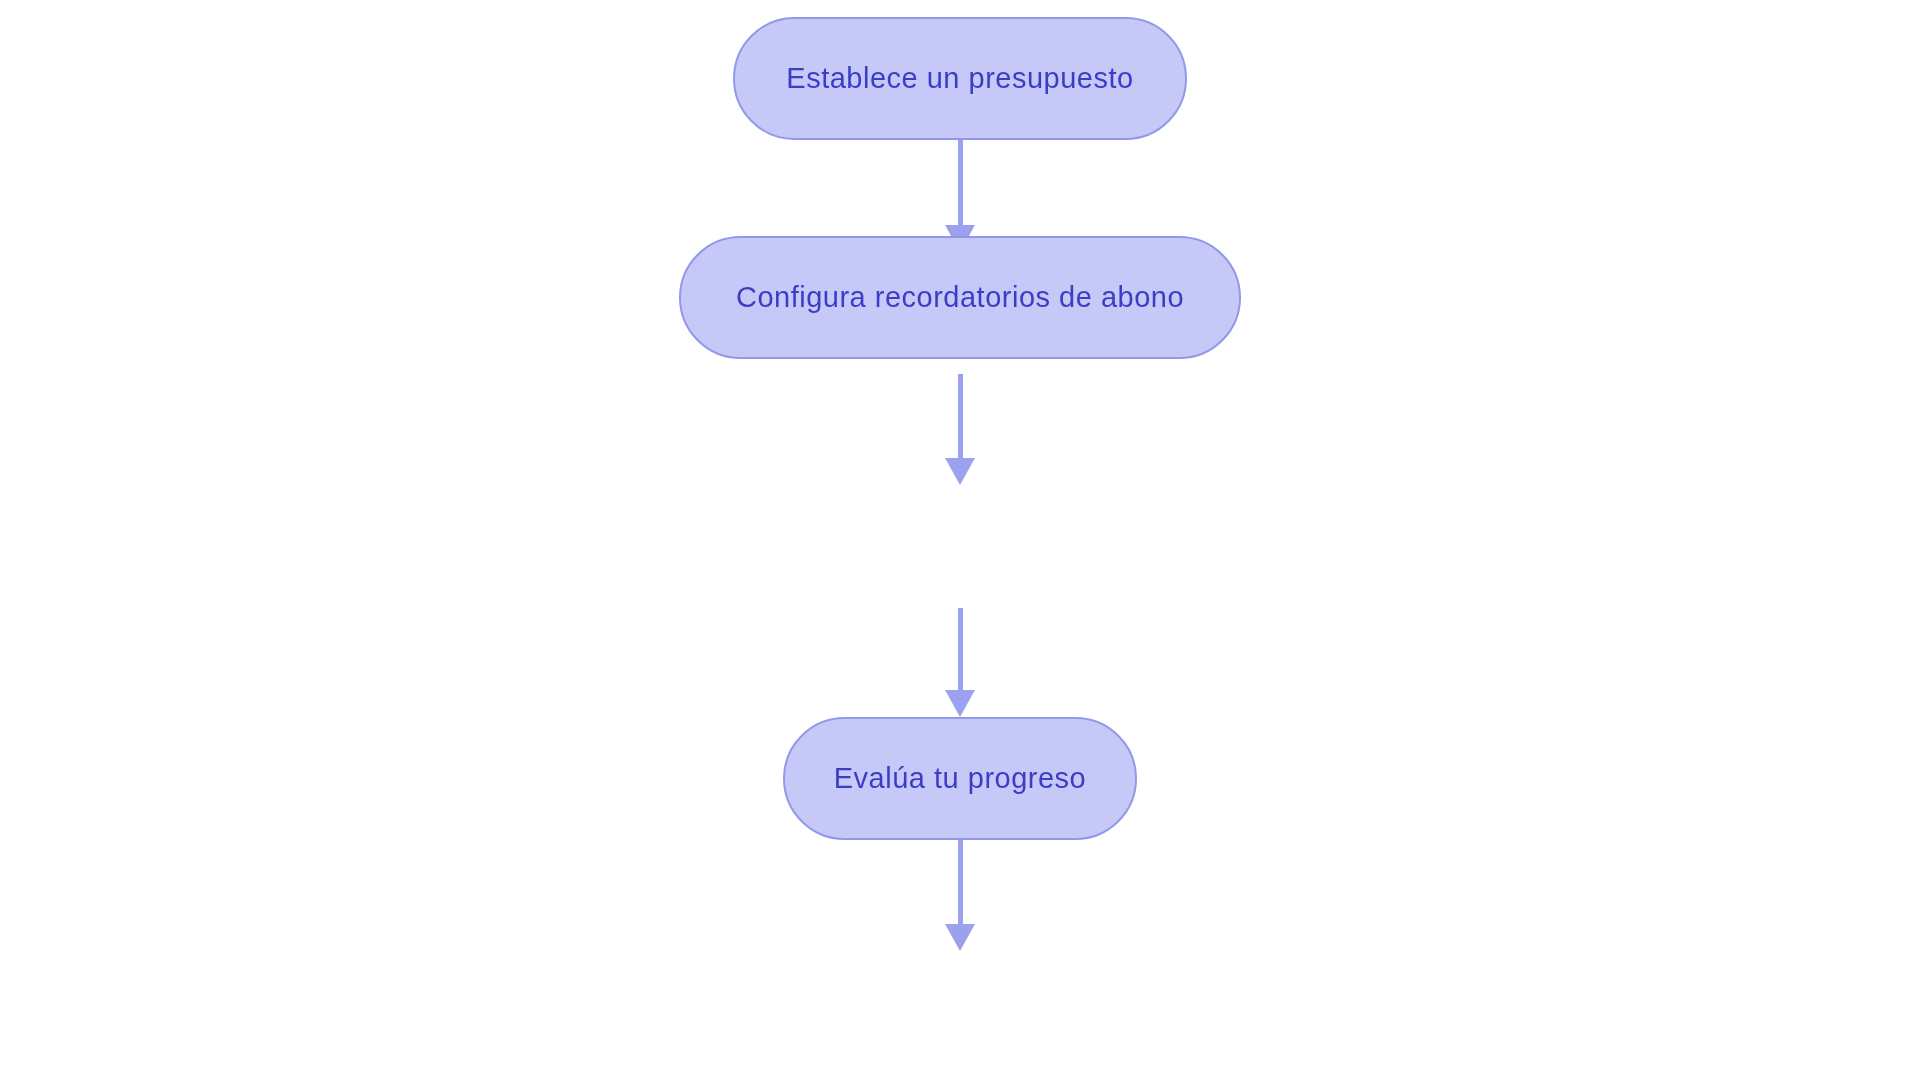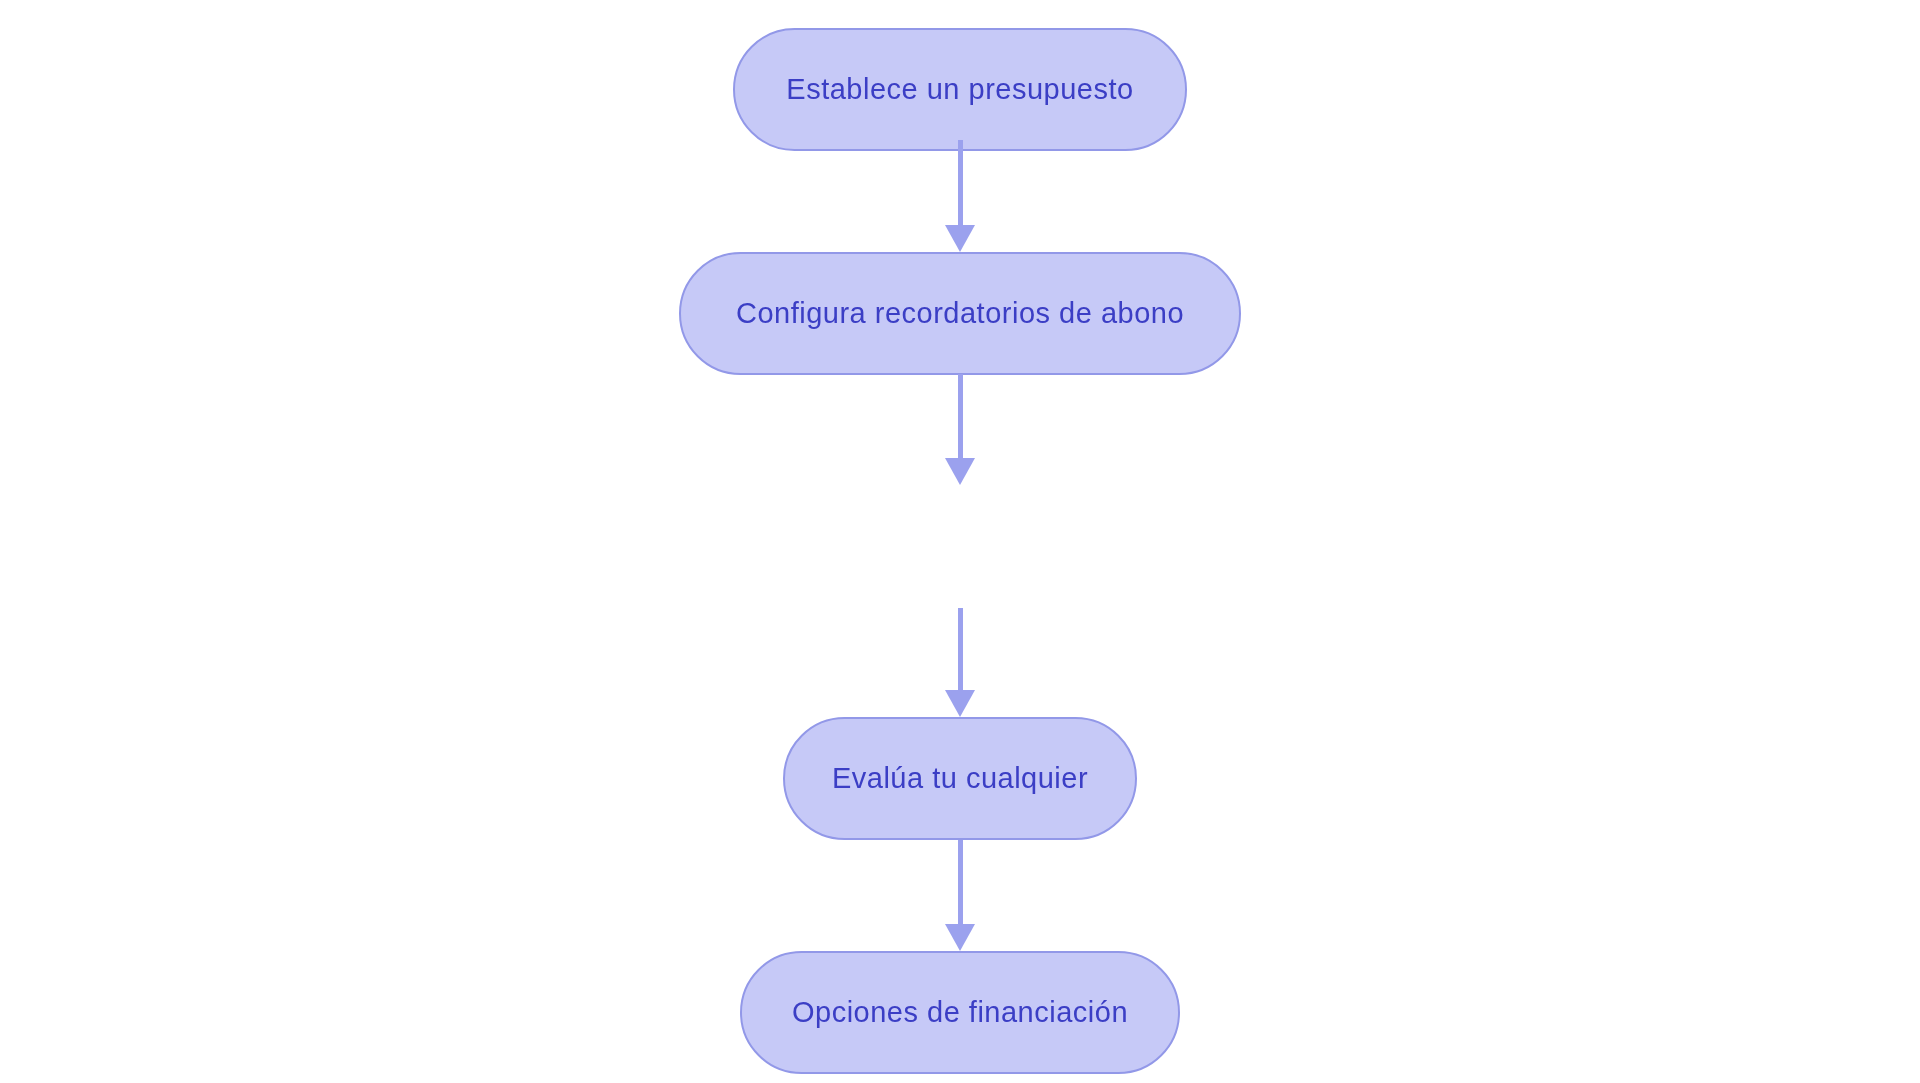--- a/index.html
+++ b/index.html
@@ -29,22 +29,22 @@
     box-sizing: border-box;
     display: flex;
     align-items: center;
     justify-content: center;
     color: var(--node-text, #3b3ec5);
     font-size: 29px;
     letter-spacing: 0.5px;
     white-space: nowrap;
     text-align: center;
   }
-  .node-1 { top: 28px;  width: 454px; }
-  .node-2 { top: 252px; width: 562px; }
+  .node-1 { top: 17px;  width: 454px; }
+  .node-2 { top: 236px; width: 562px; }
   .node-3 { top: 485px; width: 578px; }
   .node-4 { top: 717px; width: 354px; }
   .node-5 { top: 951px; width: 440px; }
 
   .arrow {
     position: absolute;
     left: 50%;
     transform: translateX(-50%);
     width: 30px;
     display: flex;
@@ -92,25 +92,22 @@
     <div class="head"></div>
   </div>
 
 
   <div class="arrow arrow-3">
     <div class="shaft"></div>
     <div class="head"></div>
   </div>
 
   <div class="node node-4">
-    <span>Evalúa tu cualquier</span>
+    <span>Evalúa tu progreso</span>
   </div>
 
   <div class="arrow arrow-4">
     <div class="shaft"></div>
     <div class="head"></div>
   </div>
 
-  <div class="node node-5">
-    <span>Opciones de financiación</span>
-  </div>
 
 </div>
 
 </body></html>

